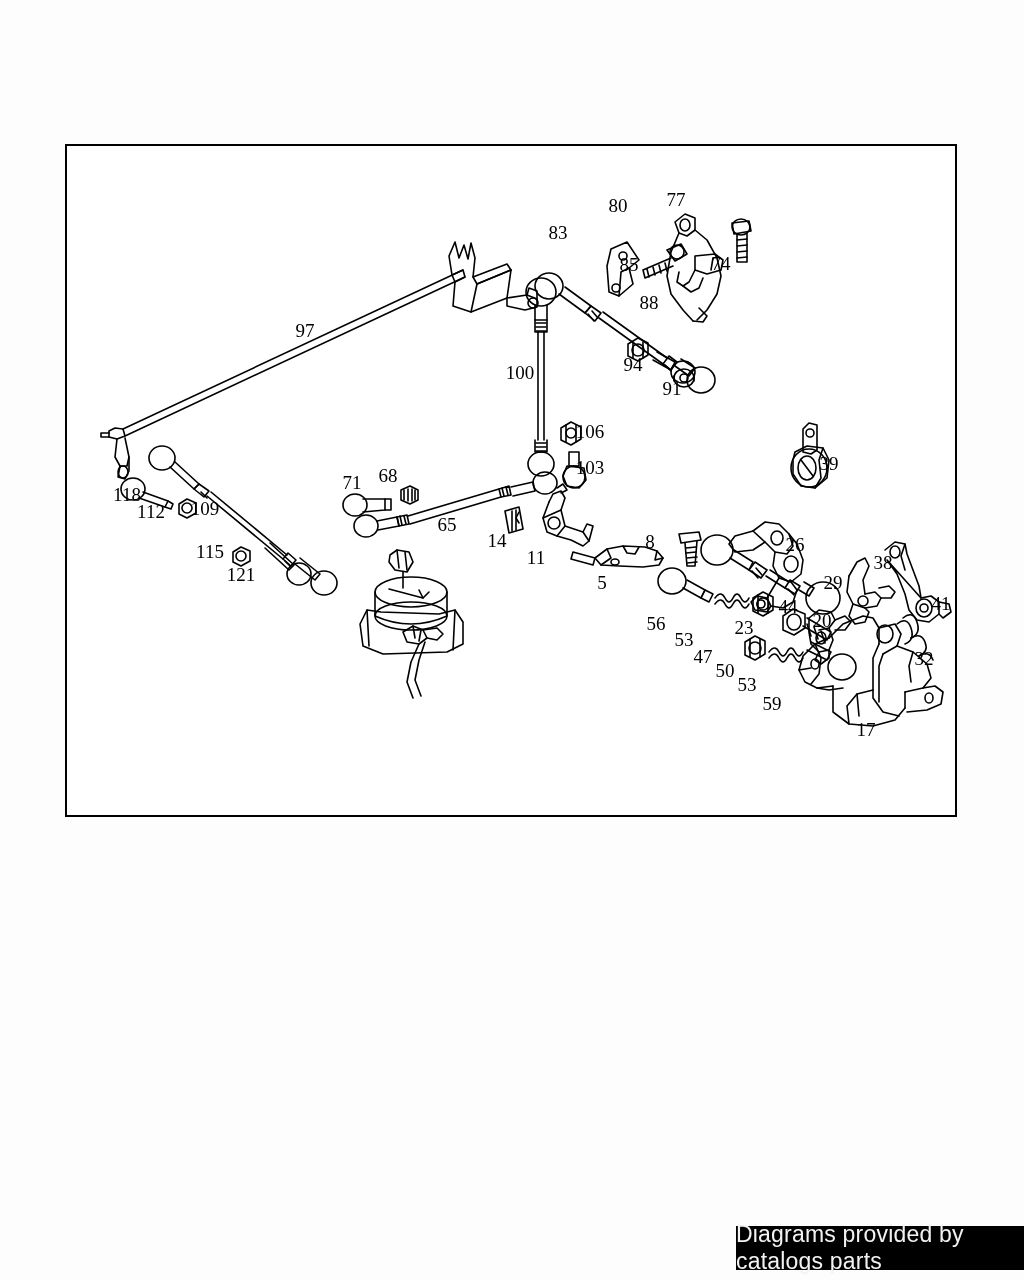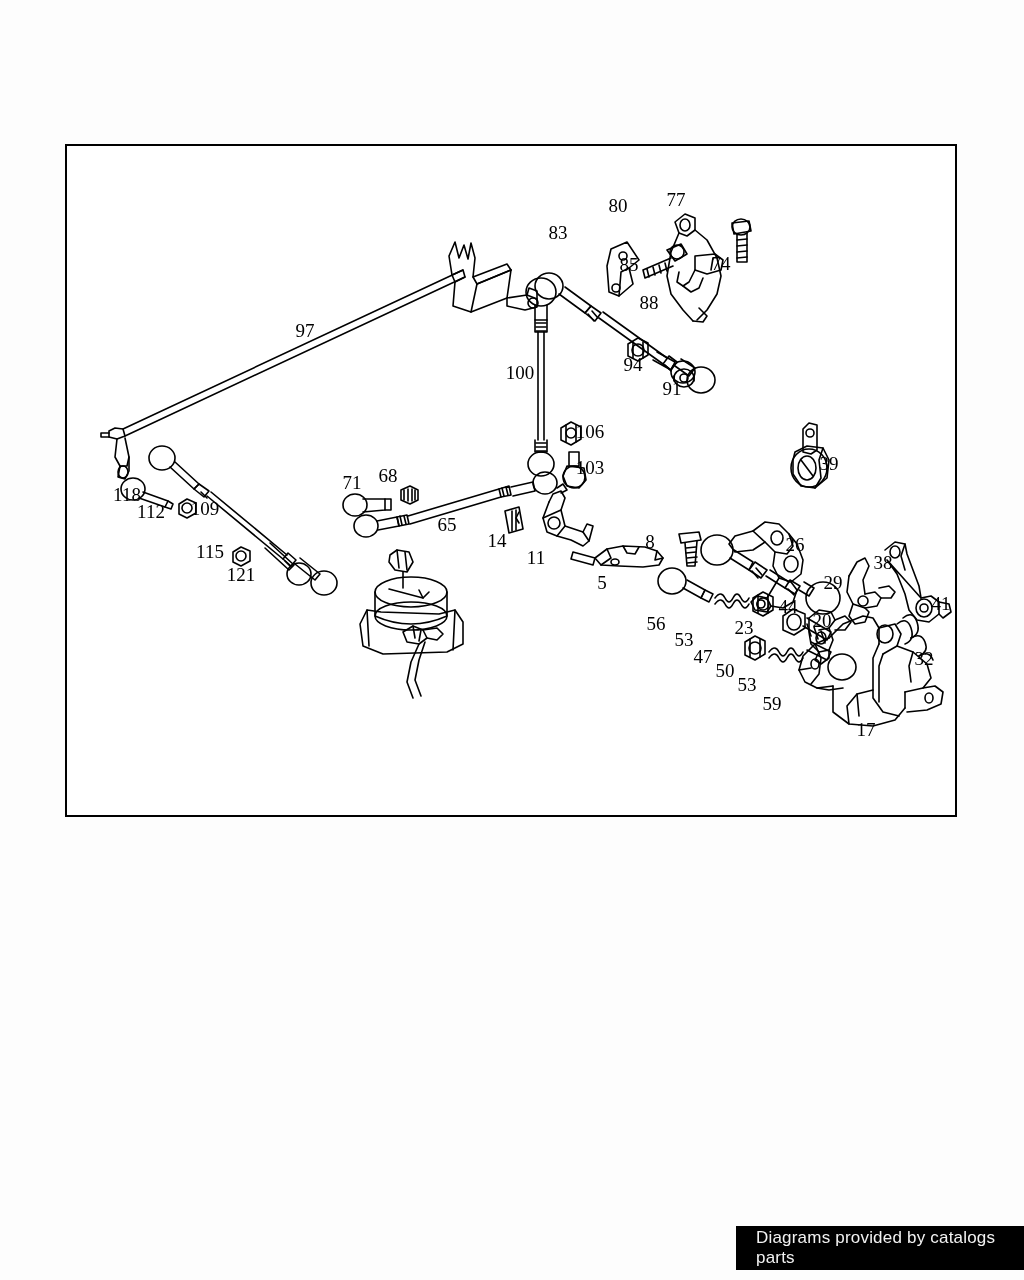--- a/index.html
+++ b/index.html
@@ -48,27 +48,26 @@
   }
   #watermark {
     position: absolute;
     left: 736px;
     top: 1226px;
     width: 288px;
     height: 44px;
     background: #000000;
     color: #f2f2f2;
     font-family: "Liberation Sans", sans-serif;
-    font-size: 17px;
+    font-size: 23px;
     display: flex;
     align-items: center;
     justify-content: flex-start;
     letter-spacing: 0.2px;
     box-sizing: border-box;
-    padding-left: 20px;
   }
 </style>
 </head>
 <body>
 
 <div id="page">
 
   <div id="diagram-frame">
     <svg id="parts-svg" viewBox="0 0 892 673" xmlns="http://www.w3.org/2000/svg">
 

